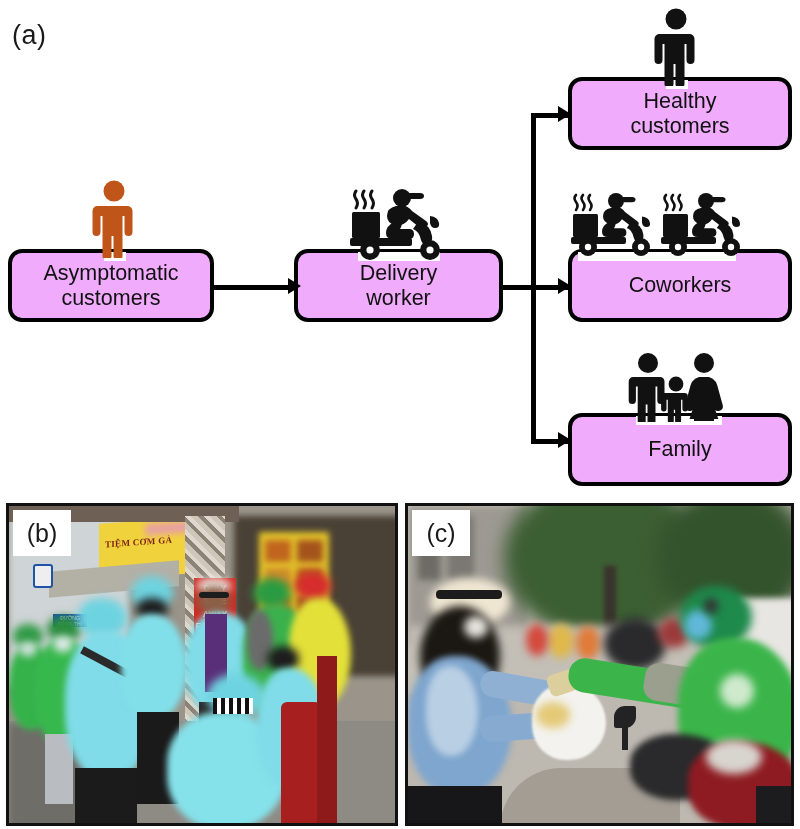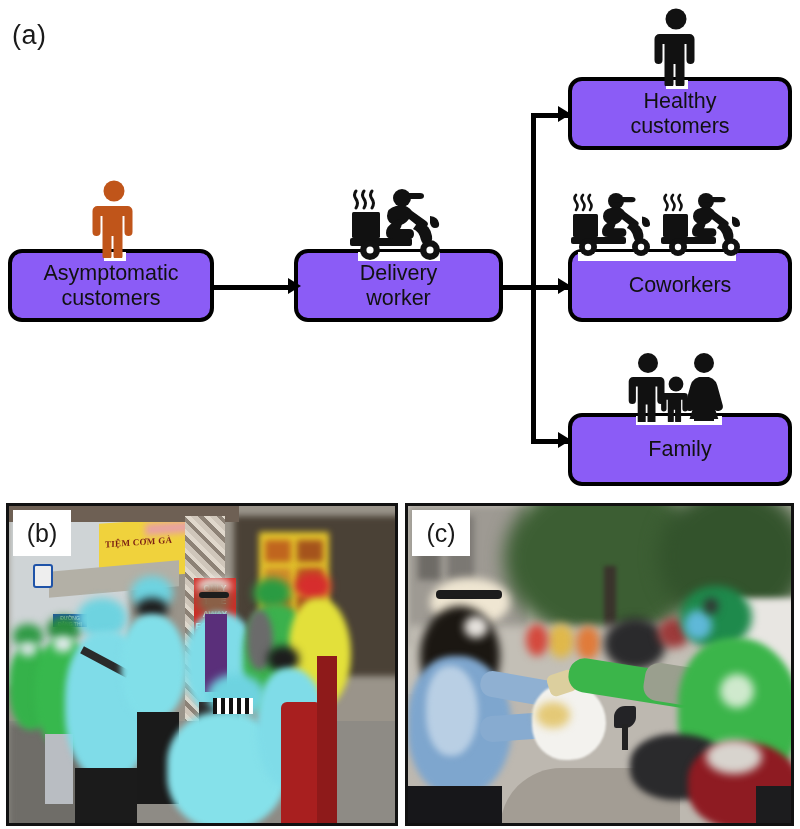--- a/index.html
+++ b/index.html
@@ -6,21 +6,21 @@
   body{width:800px;height:829px;position:relative;overflow:hidden;
        font-family:"Liberation Sans","DejaVu Sans",sans-serif;color:#111;}
 
   
   #panel-a{position:absolute;left:0;top:0;width:800px;height:492px;background:#fff;}
 
   .panel-tag{position:absolute;font-size:27px;line-height:1;color:#1a1a1a;
              font-family:"Liberation Sans","DejaVu Sans",sans-serif;letter-spacing:.5px;}
 
   
-  .node{position:absolute;border:4.5px solid #000;border-radius:14px;background:#8b5cf6;
+  .node{position:absolute;border:4.5px solid #000;border-radius:14px;background:#f0abfc;
         box-sizing:border-box;display:flex;flex-direction:column;align-items:center;
         justify-content:center;text-align:center;}
   .node .lbl{font-size:21.5px;line-height:1.12;color:#111;white-space:pre-line;
              font-family:"Liberation Sans","DejaVu Sans",sans-serif;}
 
   
   .notch{position:absolute;background:#fff;height:9px;z-index:4;}
 
   
   .topicon{position:absolute;z-index:5;}

